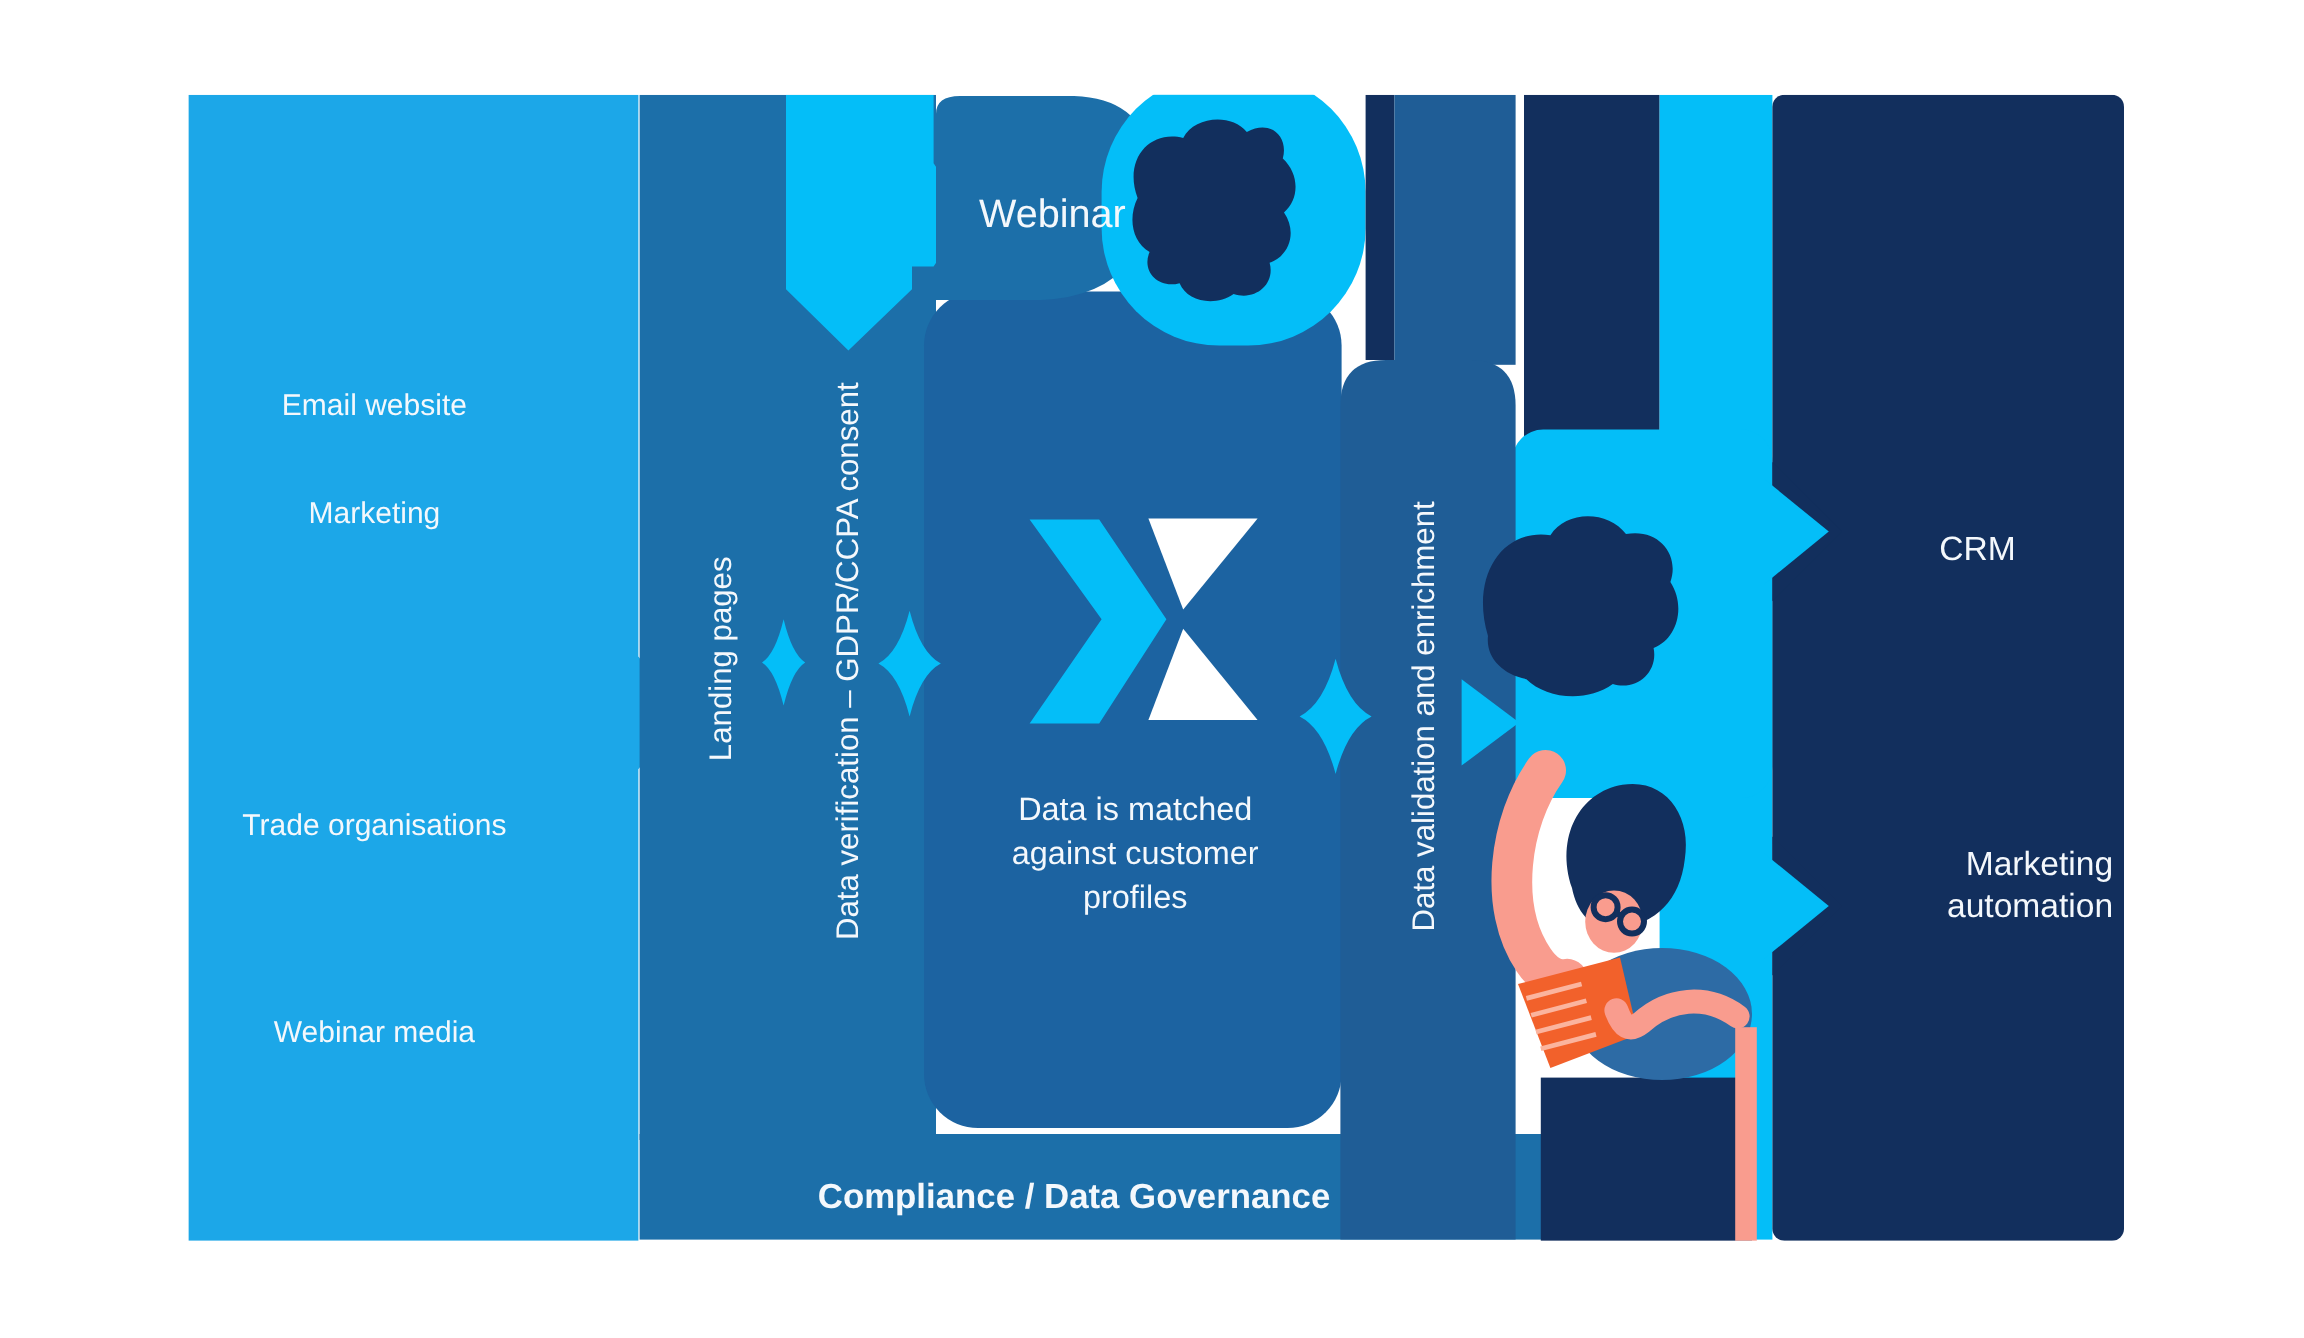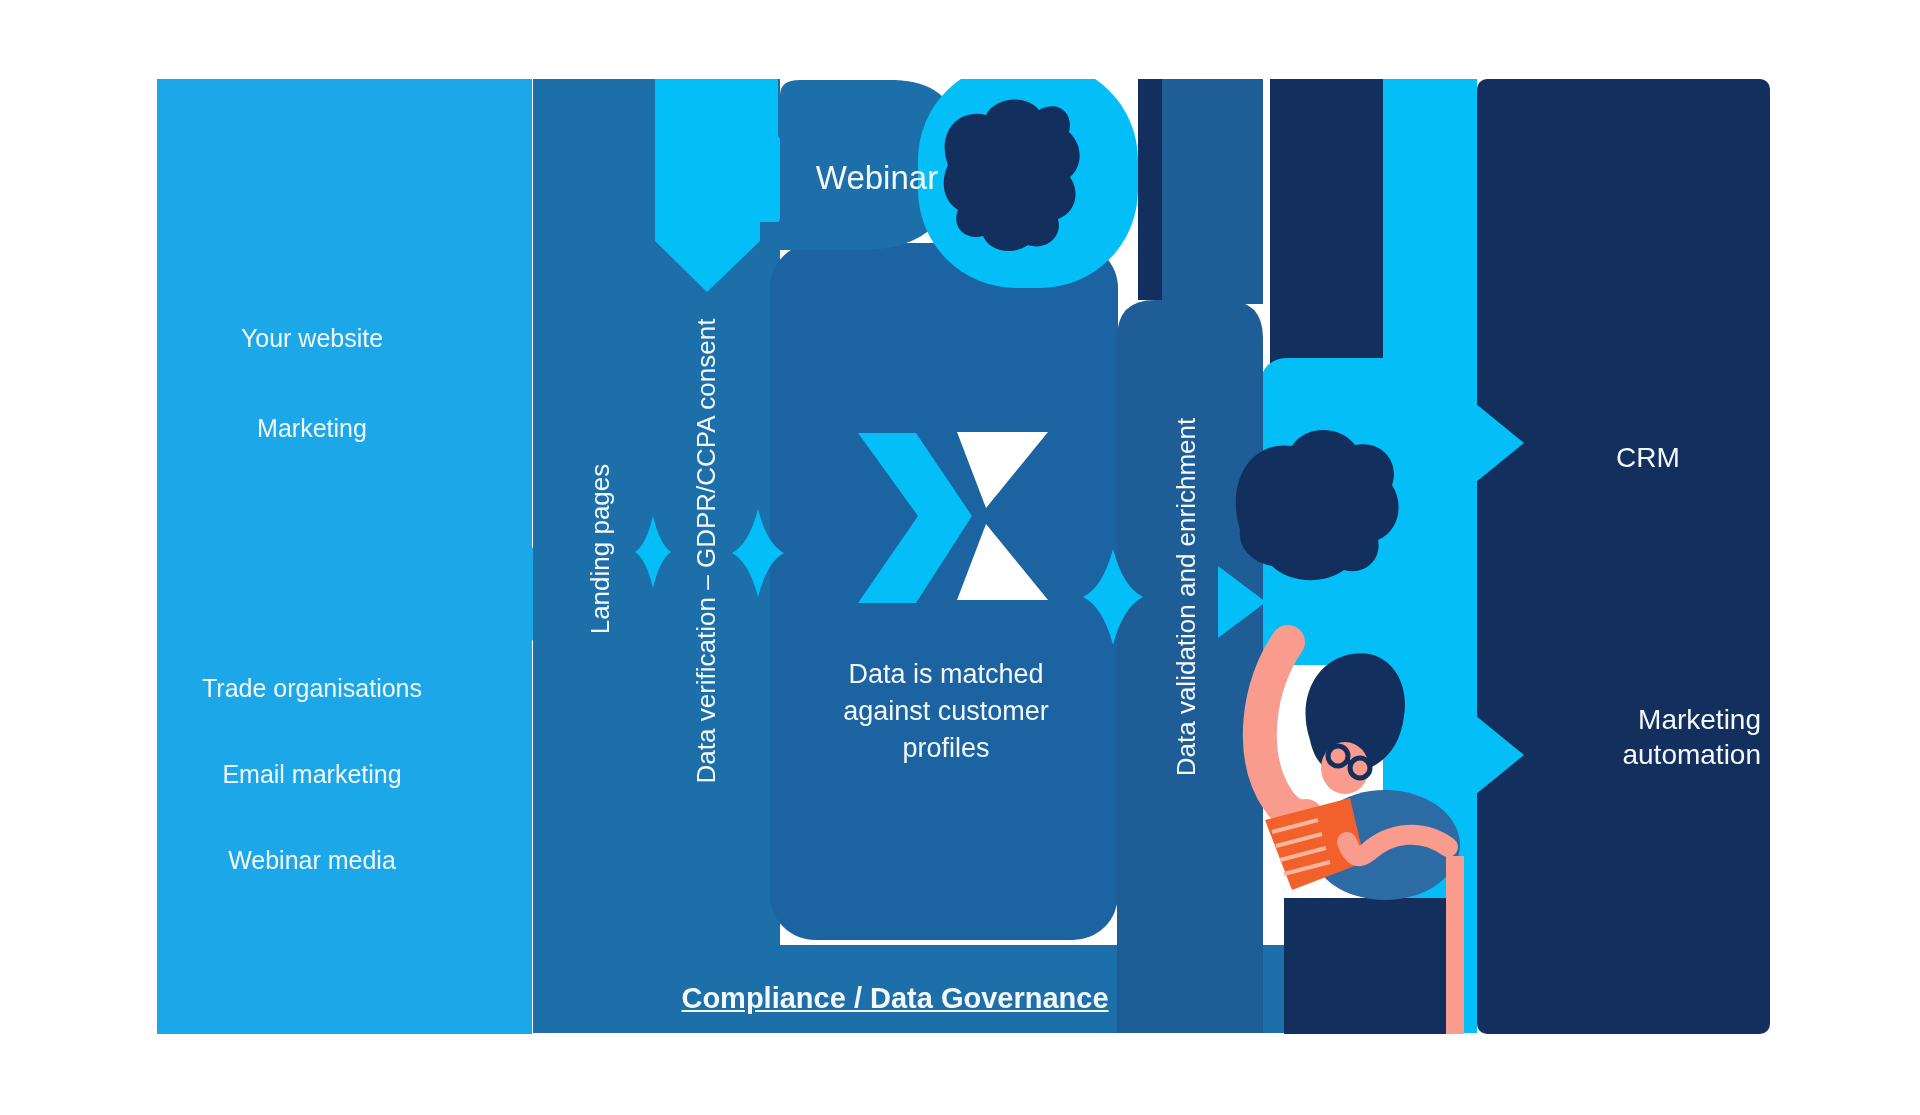--- a/index.html
+++ b/index.html
@@ -25,21 +25,21 @@
   .vlabel{
     width:520px;height:34px;line-height:34px;
     font-size:26px;
     transform:rotate(-90deg);
   }
   .wrap{white-space:normal;}
   #webinar-label{left:815px;top:161px;width:124px;font-size:33px;height:34px;line-height:34px;}
   #matching-label{left:826px;top:656px;width:240px;font-size:27px;line-height:37px;}
   #crm-label{left:1560px;top:440px;width:176px;font-size:28px;height:36px;line-height:36px;}
   #ma-label{left:1541px;top:702px;width:220px;font-size:28px;line-height:35px;text-align:right;}
-  #compliance-label{left:595px;top:979px;width:600px;font-size:29px;font-weight:700;height:38px;line-height:38px;letter-spacing:0px;text-decoration:underline;}
+  #compliance-label{left:595px;top:979px;width:600px;font-size:29px;font-weight:700;height:38px;line-height:38px;letter-spacing:0px;}
 </style>
 </head>
 <body>
 
 <div id="stage">
 
   <svg id="shape-layer" viewBox="0 0 1920 1115" xmlns="http://www.w3.org/2000/svg">
 
     <polygon points="157,79 532,79 532,547 568,594 532,641 532,1034 157,1034" fill="#1CA7E8"></polygon>
 
@@ -114,24 +114,23 @@
       <path d="M1448,847 C1422,828 1390,832 1368,852 C1358,860 1352,856 1347,842" stroke="#F99C8E" stroke-width="20" stroke-linecap="round" fill="none"></path>
       <rect x="1446" y="856" width="18" height="178" fill="#F99C8E"></rect>
     </g>
 
     <rect x="0" y="0" width="1920" height="79" fill="#ffffff"></rect>
     <rect x="0" y="1034" width="1920" height="81" fill="#ffffff"></rect>
     <rect x="0" y="0" width="157" height="1115" fill="#ffffff"></rect>
     <rect x="1770" y="0" width="150" height="1115" fill="#ffffff"></rect>
   </svg>
 
-  <div class="label source-label" style="top:322px">Your website</div>
+  <div class="label source-label" style="top:322px">Email website</div>
   <div class="label source-label" style="top:412px">Marketing</div>
   <div class="label source-label" style="top:672px">Trade organisations</div>
-  <div class="label source-label" style="top:758px">Email marketing</div>
   <div class="label source-label" style="top:844px">Webinar media</div>
 
   <div class="label vlabel" style="left:340px;top:532px">Landing pages</div>
   <div class="label vlabel" style="left:446px;top:534px">Data verification – GDPR/CCPA consent</div>
   <div class="label vlabel" style="left:926px;top:580px">Data validation and enrichment</div>
 
   <div class="label" id="webinar-label">Webinar</div>
 
   <div class="label wrap" id="matching-label">Data is matched against customer profiles</div>
 

